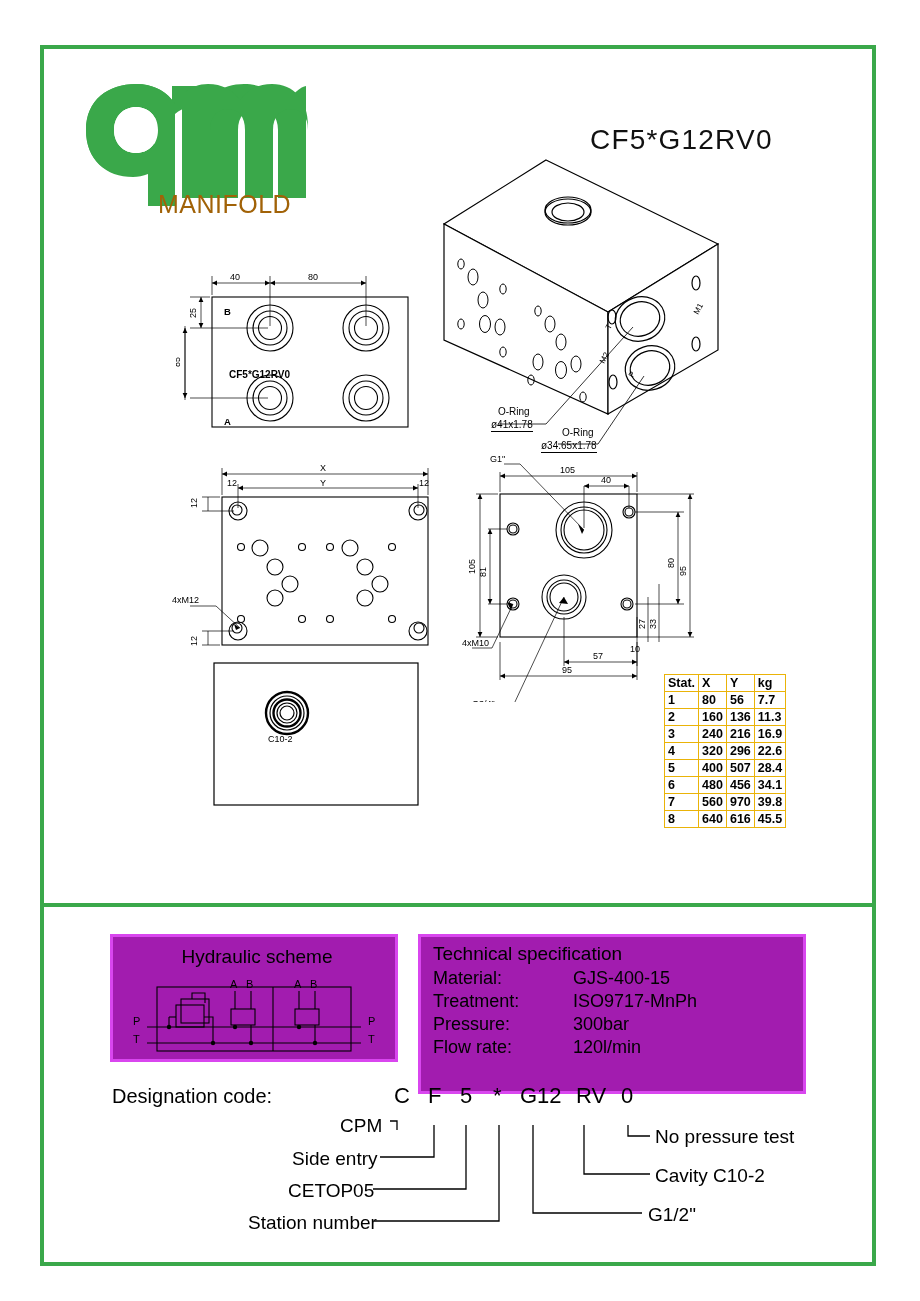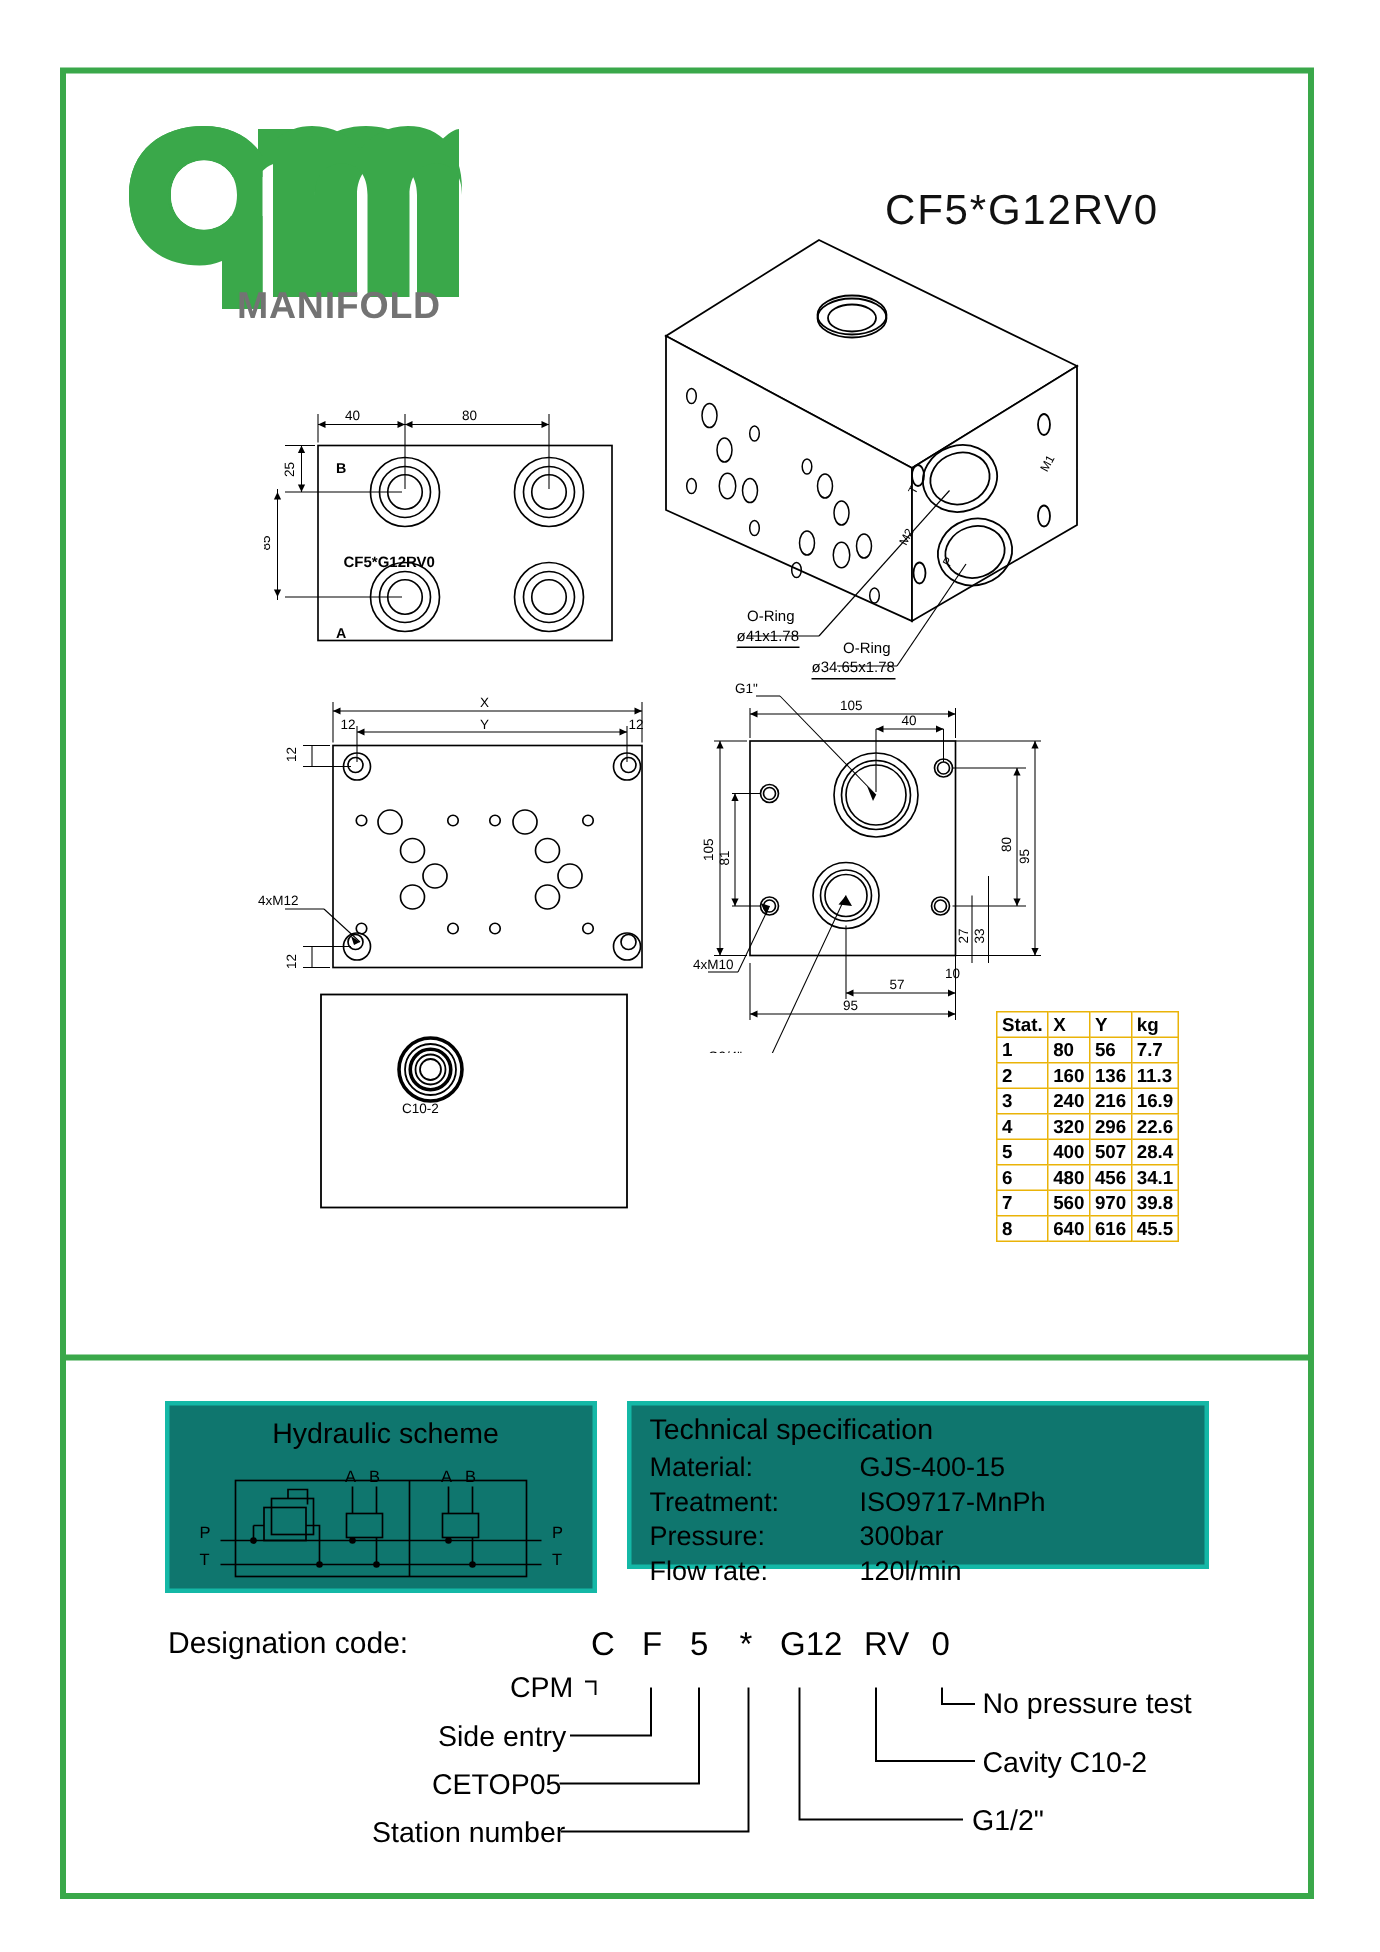--- a/index.html
+++ b/index.html
@@ -5,28 +5,28 @@
   html,body{margin:0;padding:0;background:#fff;}
   body{width:920px;height:1301px;font-family:"Liberation Sans",sans-serif;color:#000;position:relative;overflow:hidden;}
   #sheet{position:absolute;left:0;top:0;width:920px;height:1301px;}
   .frame{position:absolute;left:40px;top:45px;width:836px;height:1221px;border:4px solid #3aa84a;box-sizing:border-box;}
   .divider{position:absolute;left:40px;top:903px;width:836px;height:4px;background:#3aa84a;}
   svg{display:block;}
   .abs{position:absolute;}
   .t{position:absolute;white-space:pre;}
   
   #logo{left:78px;top:78px;width:230px;height:130px;}
-  #logoword{left:158px;top:190px;font-size:25px;font-weight:bold;color:#737373;letter-spacing:.5px;}
+  #logoword{left:158px;top:190px;font-size:25px;font-weight:normal;color:#a16207;letter-spacing:.5px;}
   
   #title{left:590px;top:124px;font-size:28px;letter-spacing:1.2px;color:#111;}
   
-  .greenbox{border:3px solid #14b8a6;box-sizing:border-box;background:#0f766e;}
+  .greenbox{border:3px solid #d946ef;box-sizing:border-box;background:#a21caf;}
   #hydbox{left:110px;top:934px;width:288px;height:128px;}
   #hydtitle{left:0;top:9px;width:288px;text-align:center;font-size:19px;}
-  #specbox{left:418px;top:934px;width:388px;height:112px;}
+  #specbox{left:418px;top:934px;width:388px;height:160px;}
   .spec-title{position:absolute;left:12px;top:8px;font-size:19px;}
   .spec-l{position:absolute;font-size:18px;}
   .spec-v{position:absolute;font-size:18px;}
   
   #stattable{position:absolute;left:664px;top:674px;border-collapse:collapse;font-size:12.5px;font-weight:bold;font-family:"Liberation Sans",sans-serif;}
   #stattable td,#stattable th{border:1px solid #eab308;padding:0 3px;height:16px;line-height:16px;text-align:left;font-weight:bold;}
   #stattable th{text-align:left;}
   
   #deslabel{left:112px;top:1085px;font-size:20px;}
   .code{position:absolute;top:1083px;font-size:22px;}

